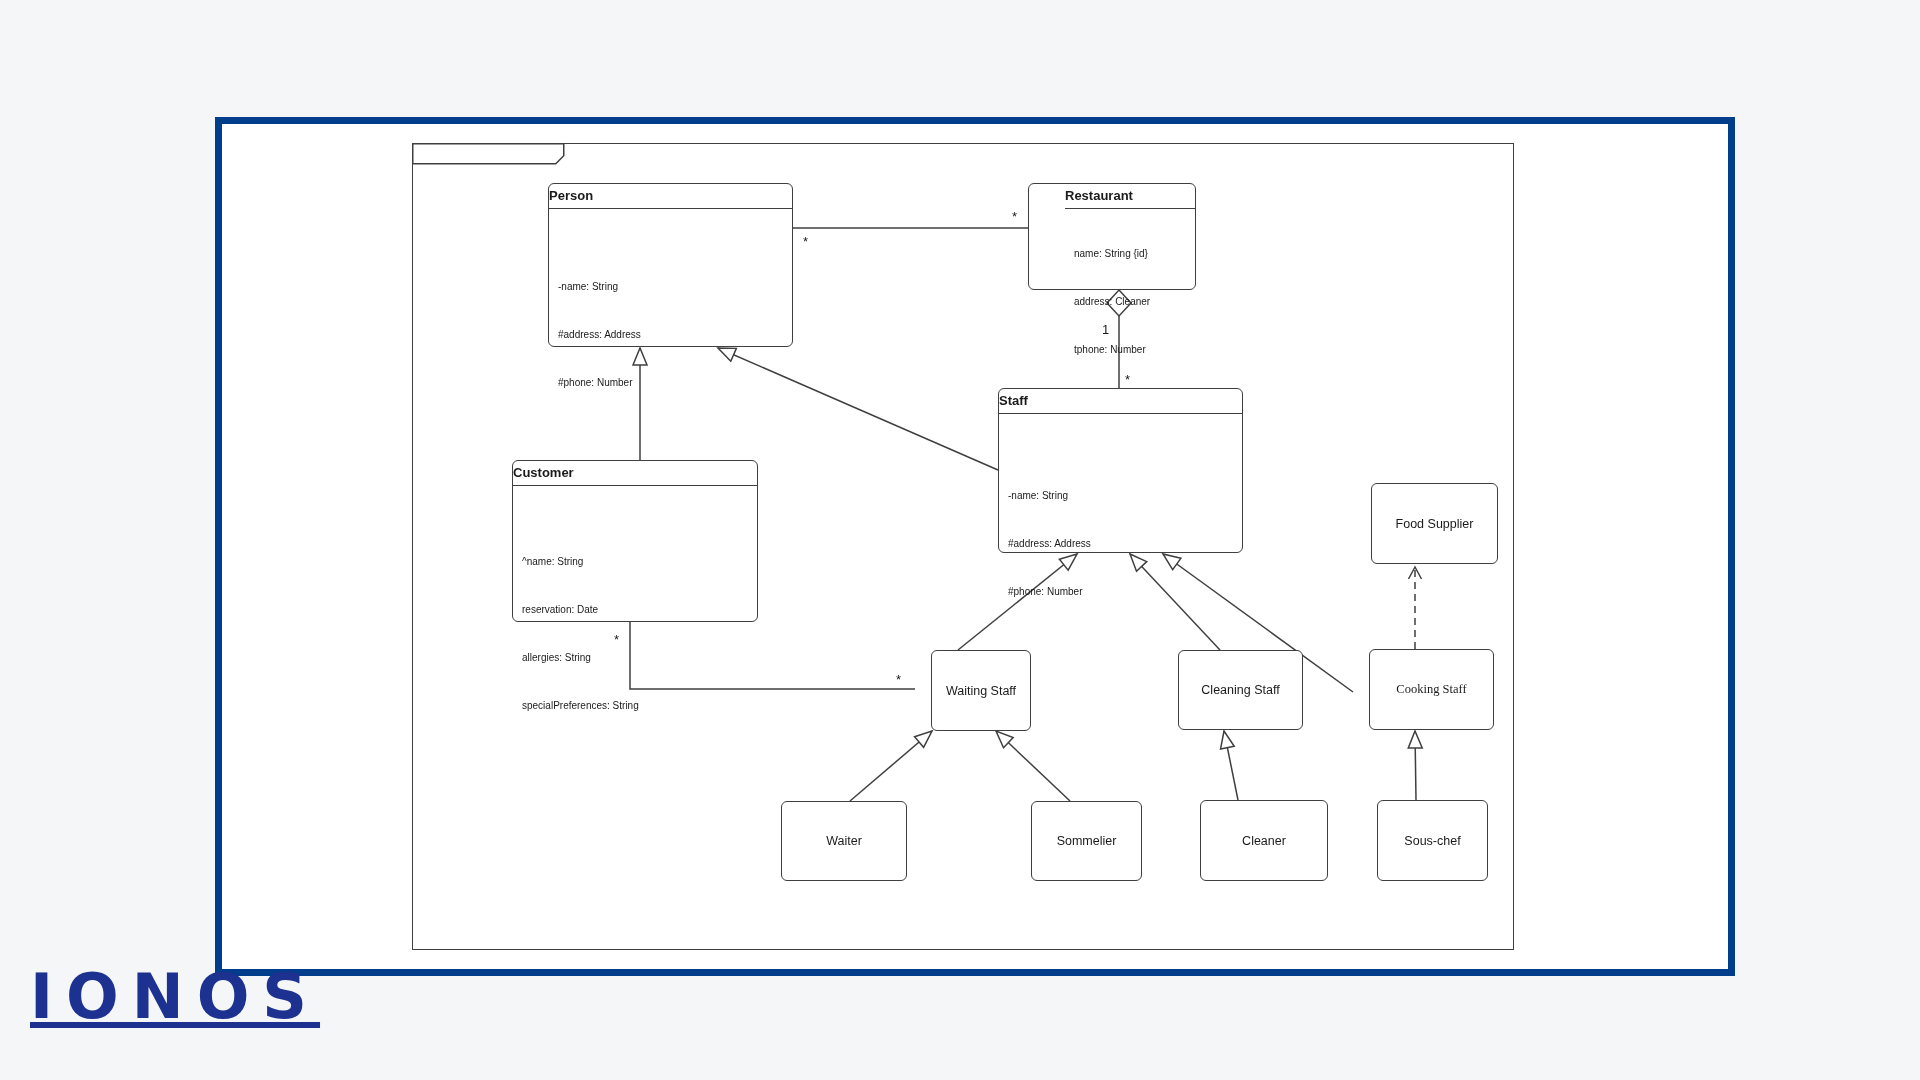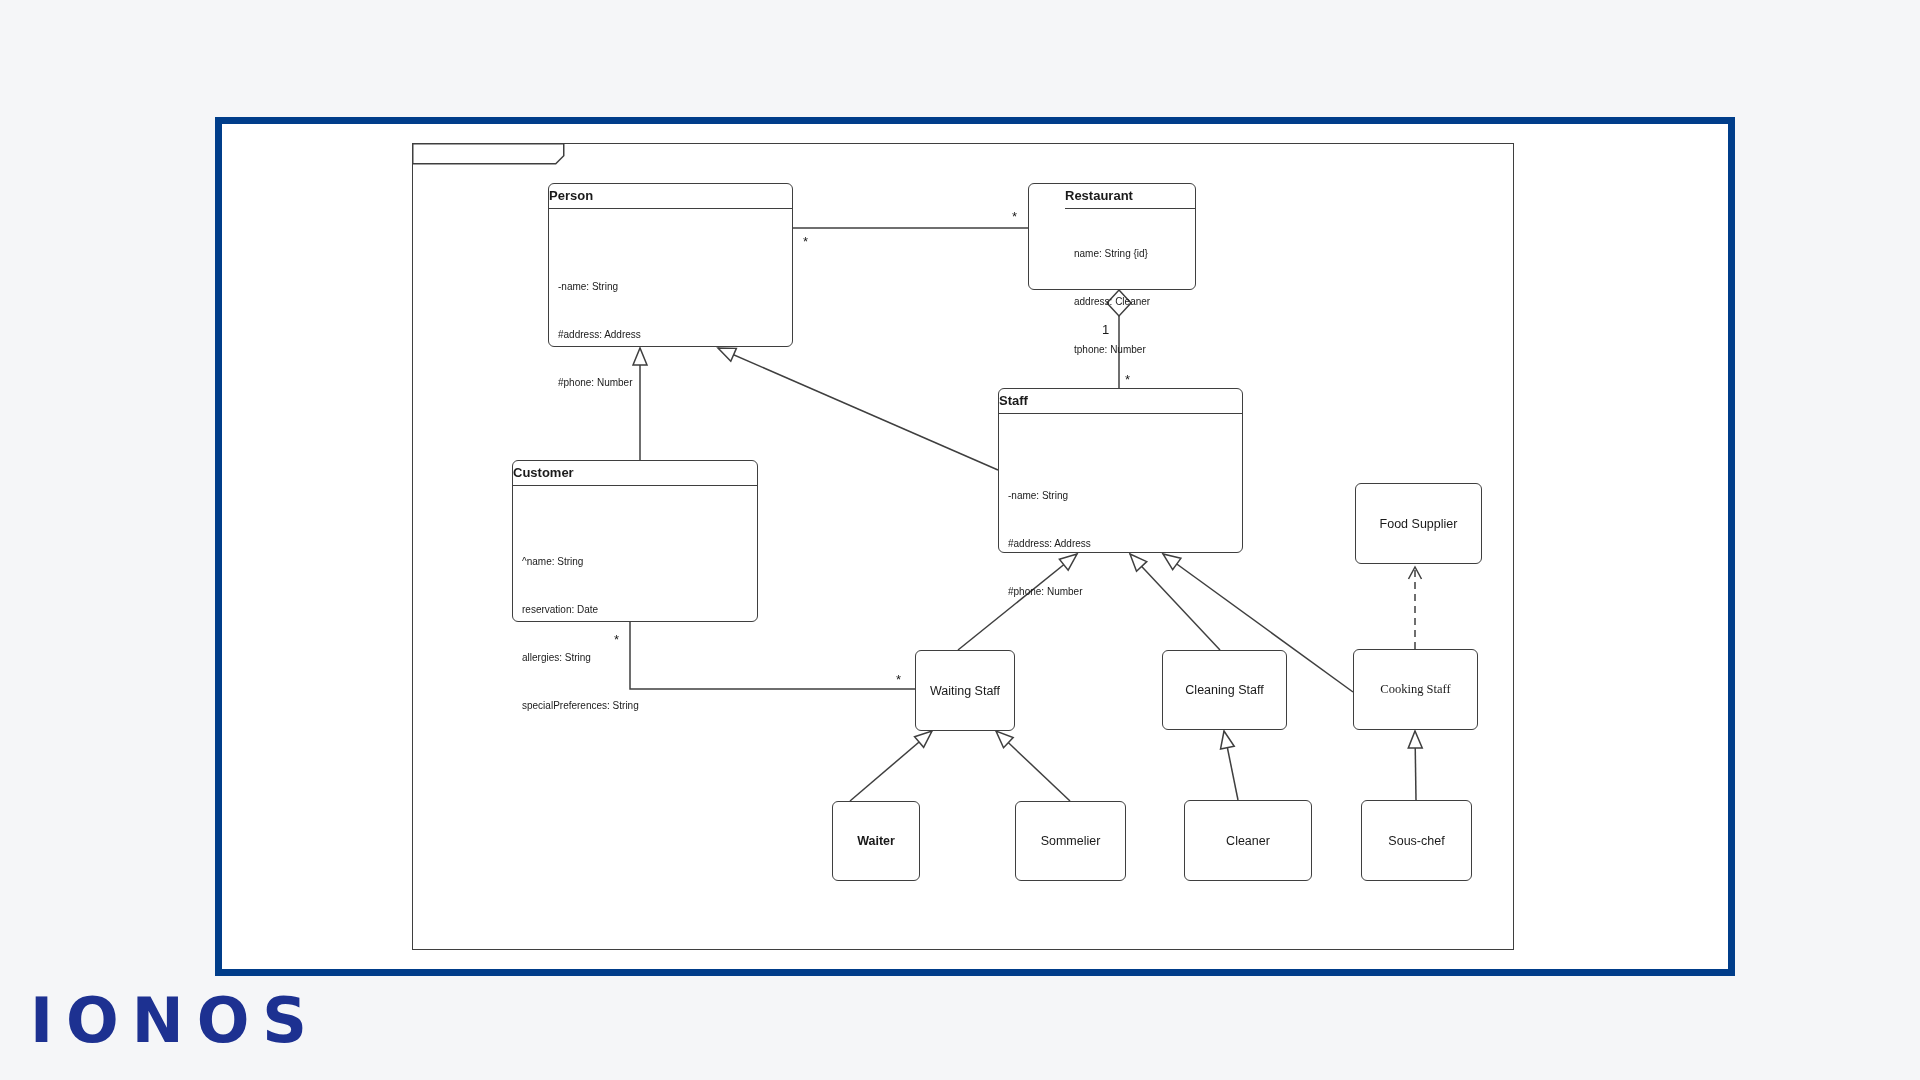--- a/index.html
+++ b/index.html
@@ -25,27 +25,27 @@
   .node{
     position:absolute;z-index:2;background:#ffffff;
     border:1.5px solid #3f3f3f;border-radius:6px;box-sizing:border-box;
   }
   .cb-title{
     height:24px;line-height:24px;font-weight:bold;
     font-size:13px;border-bottom:1.5px solid #3f3f3f;
   }
   .cb-body{padding:8px 6px 0 9px;font-size:10px;line-height:16px;white-space:pre;}
   .simple{display:flex;align-items:center;justify-content:center;
-    font-size:12.5px;text-align:center;}
+    font-size:12.5px;text-align:center;margin-left:16px;}
   .mult{font-size:13px;fill:#1a1a1a;}
   .logo{
-    position:absolute;left:30px;top:986px;z-index:3;
+    position:absolute;left:30px;top:962px;z-index:3;
     font-family:"DejaVu Sans","Liberation Sans",sans-serif;
     font-weight:800;font-size:62px;letter-spacing:13px;
-    color:#1d3191;line-height:70px;
+    color:#1d3191;line-height:70px;text-decoration:underline;
   }
 </style>
 </head>
 <body>
 
 <div class="bluebox"></div>
 
 <svg class="wires" viewBox="0 0 1920 1080" xmlns="http://www.w3.org/2000/svg">
   <defs>
     <marker id="tri" markerUnits="userSpaceOnUse" markerWidth="22" markerHeight="18" refX="19" refY="8.5" orient="auto">
@@ -134,21 +134,21 @@
 </div>
 
 <div class="node simple" style="left:1162px;top:650px;width:125px;height:80px;">
   <span>Cleaning Staff</span>
 </div>
 
 <div class="node simple" style="left:1353px;top:649px;width:125px;height:81px;font-family:Liberation Serif, serif;">
   <span>Cooking Staff</span>
 </div>
 
-<div class="node simple" style="left:832px;top:801px;width:88px;height:80px;font-weight:bold;">
+<div class="node simple" style="left:765px;top:801px;width:126px;height:80px;">
   <span>Waiter</span>
 </div>
 
 <div class="node simple" style="left:1015px;top:801px;width:111px;height:80px;">
   <span>Sommelier</span>
 </div>
 
 <div class="node simple" style="left:1184px;top:800px;width:128px;height:81px;">
   <span>Cleaner</span>
 </div>

